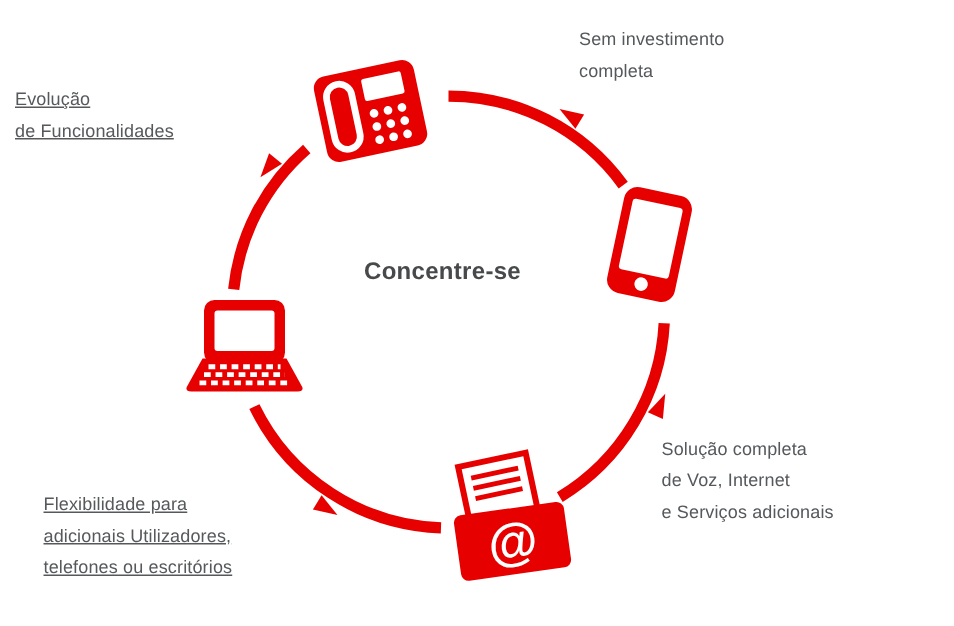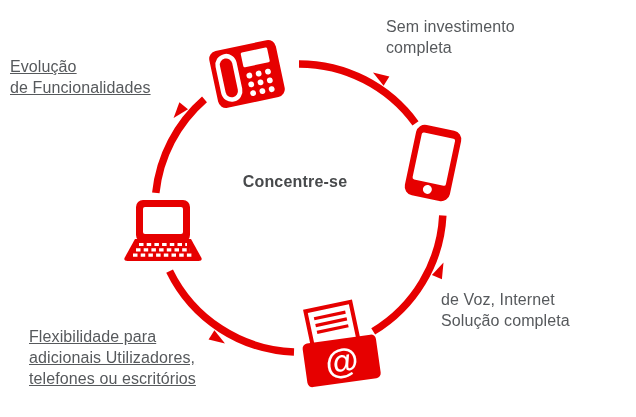--- a/index.html
+++ b/index.html
@@ -15,21 +15,21 @@
     overflow: hidden;
     font-family: "Liberation Sans", "DejaVu Sans", sans-serif;
   }
   .diagram-svg {
     position: absolute;
     left: 0;
     top: 0;
   }
   .label {
     position: absolute;
-    font-size: 16px;
+    font-size: 12px;
     line-height: 21px;
     color: #56595c;
     letter-spacing: 0.1px;
   }
   .label span { display: block; }
   .label.align-right { text-align: left; text-decoration: underline; }
   .label.align-left { text-align: left; }
   .center-message {
     position: absolute;
     left: 200px;
@@ -117,22 +117,23 @@
     <span>Evolução</span>
     <span>de Funcionalidades</span>
   </div>
 
   <div class="label align-left" style="left:386px; top:16px; width:170px;">
     <span>Sem investimento</span>
     <span>completa</span>
   </div>
 
   <div class="label align-left" style="left:441px; top:289px; width:190px;">
+    <span>Solução completa</span>
     <span>de Voz, Internet</span>
-    <span>Solução completa</span>
+    <span>e Serviços adicionais</span>
   </div>
 
   <div class="label align-right" style="left:29px; top:326px; width:203px;">
     <span>Flexibilidade para</span>
     <span>adicionais Utilizadores,</span>
     <span>telefones ou escritórios</span>
   </div>
 
   <div class="center-message">
     <span>Concentre-se</span>

